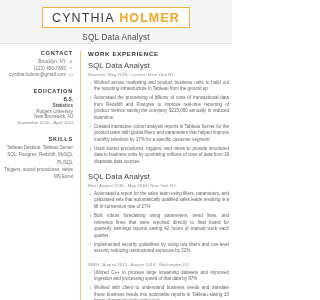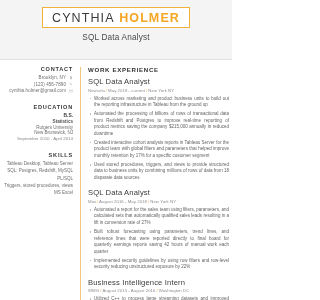--- a/index.html
+++ b/index.html
@@ -18,21 +18,21 @@
     position: relative;
     width: 232px;
     height: 300px;
     background: #ffffff;
     box-sizing: border-box;
   }
 
   
   .header {
     width: 232px;
-    height: 60px;
+    height: 44px;
     background: #f4f4f4;
     border-bottom: 1px solid #e2e2e2;
     box-sizing: border-box;
     padding-top: 7px;
     text-align: center;
   }
   .name-box {
     display: inline-block;
     border: 1px solid #f0b23a;
     padding: 1px 9px 2px 9px;
@@ -282,21 +282,20 @@
           <span>Mixi</span><span class="sep">/</span><span>August 2016 - May 2018</span><span class="sep">/</span><span>New York NY</span>
         </div>
         <ul class="bullets">
           <li>Automated a report for the sales team using filters, parameters, and calculated sets that automatically qualified sales leads resulting in a lift in conversion rate of 27%</li>
           <li>Built robust forecasting using parameters, trend lines, and reference lines that were reported directly to final board for quarterly earnings reports saving 42 hours of manual work each quarter</li>
           <li>Implemented security guidelines by using row filters and row-level security reducing unstructured exposure by 22%</li>
         </ul>
       </div>
 
       <div class="job">
-        <div class="job-title">Business Intelligence Intern</div>
         <div class="job-meta">
           <span>WMG</span><span class="sep">/</span><span>August 2015 - August 2016</span><span class="sep">/</span><span>Washington DC</span>
         </div>
         <ul class="bullets">
           <li>Utilized C++ to process large streaming datasets and improved ingestion and processing speed of that data by 87%</li>
           <li>Worked with client to understand business needs and translate those business needs into actionable reports in Tableau saving 15 hours of manual work each week</li>
 
         </ul>
       </div>
 

